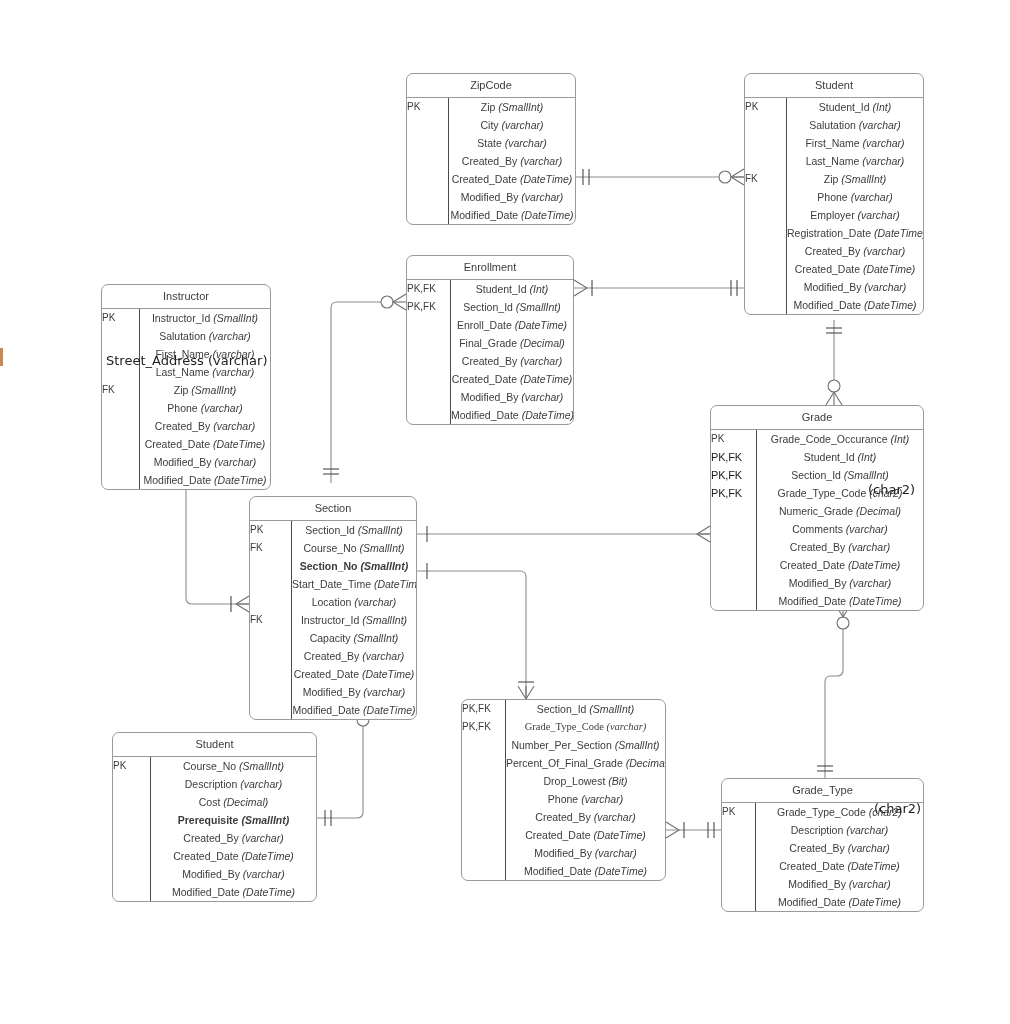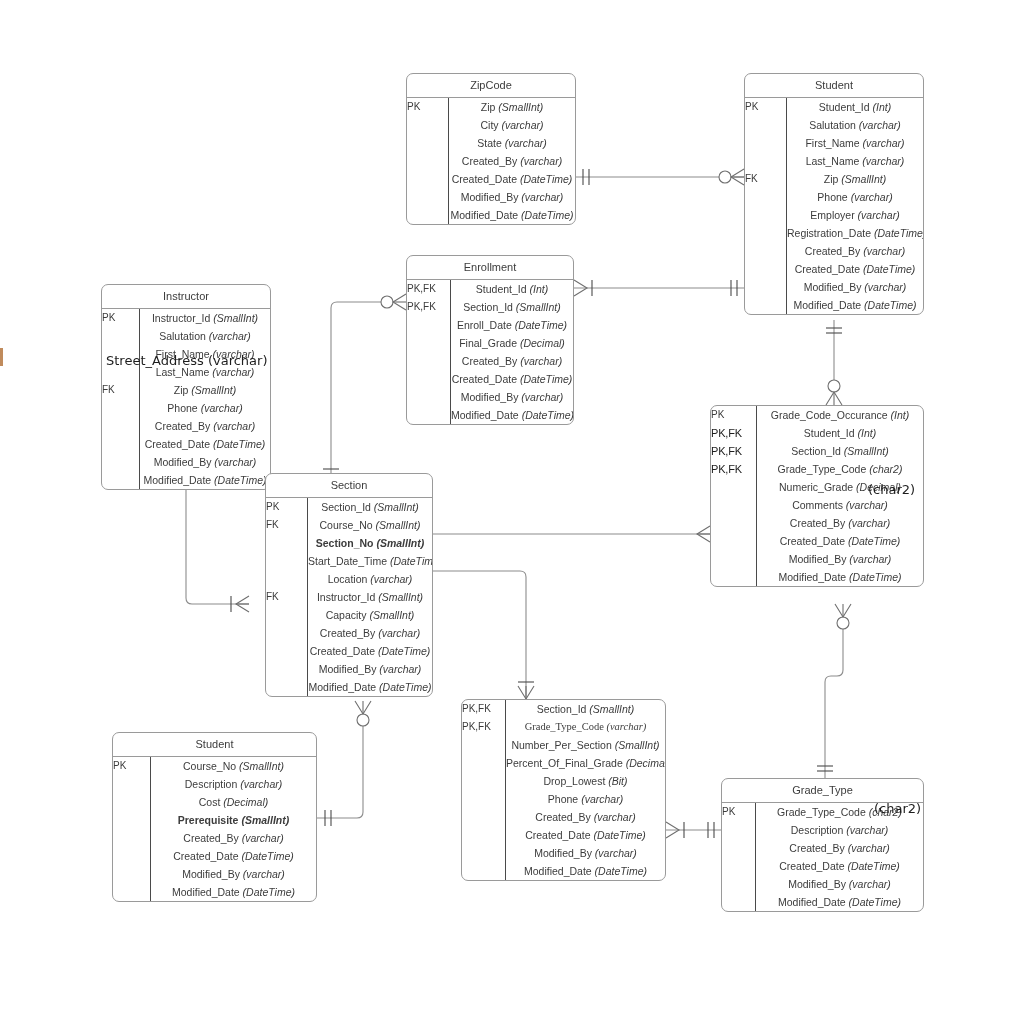--- a/index.html
+++ b/index.html
@@ -305,20 +305,21 @@
           </div>
           <div class="attr-row">
             <span class="attr-name" style="padding-left: 44px;">Modified_By<i> (varchar)</i></span>
           </div>
           <div class="attr-row">
             <span class="attr-name" style="padding-left: 44px;">Modified_Date<i> (DateTime)</i></span>
           </div>
         </div>
       </div>
       <div class="entity" style="left: 710px; top: 405px; width: 214px;">
+        <div class="ent-title">Grade</div>
         <div class="ent-body">
           <div class="keycol" style="width: 46px;"></div>
           <div class="attr-row">
             <span class="keytag" style="width: 46px;">PK</span>
             <span class="attr-name" style="padding-left: 46px;">Grade_Code_Occurance<i> (Int)</i></span>
           </div>
           <div class="attr-row">
             <span class="keytag bold" style="width: 46px;">PK,FK</span>
             <span class="attr-name" style="padding-left: 46px;">Student_Id<i> (Int)</i></span>
           </div>
@@ -343,21 +344,21 @@
             <span class="attr-name" style="padding-left: 46px;">Created_Date<i> (DateTime)</i></span>
           </div>
           <div class="attr-row">
             <span class="attr-name" style="padding-left: 46px;">Modified_By<i> (varchar)</i></span>
           </div>
           <div class="attr-row">
             <span class="attr-name" style="padding-left: 46px;">Modified_Date<i> (DateTime)</i></span>
           </div>
         </div>
       </div>
-      <div class="entity" style="left: 249px; top: 473px; width: 168px; margin-left: 16px;">
+      <div class="entity" style="left: 249px; top: 496px; width: 168px;">
         <div class="ent-title">Section</div>
         <div class="ent-body">
           <div class="keycol" style="width: 42px;"></div>
           <div class="attr-row">
             <span class="keytag" style="width: 42px;">PK</span>
             <span class="attr-name" style="padding-left: 42px;">Section_Id<i> (SmallInt)</i></span>
           </div>
           <div class="attr-row">
             <span class="keytag" style="width: 42px;">FK</span>
             <span class="attr-name" style="padding-left: 42px;">Course_No<i> (SmallInt)</i></span>

